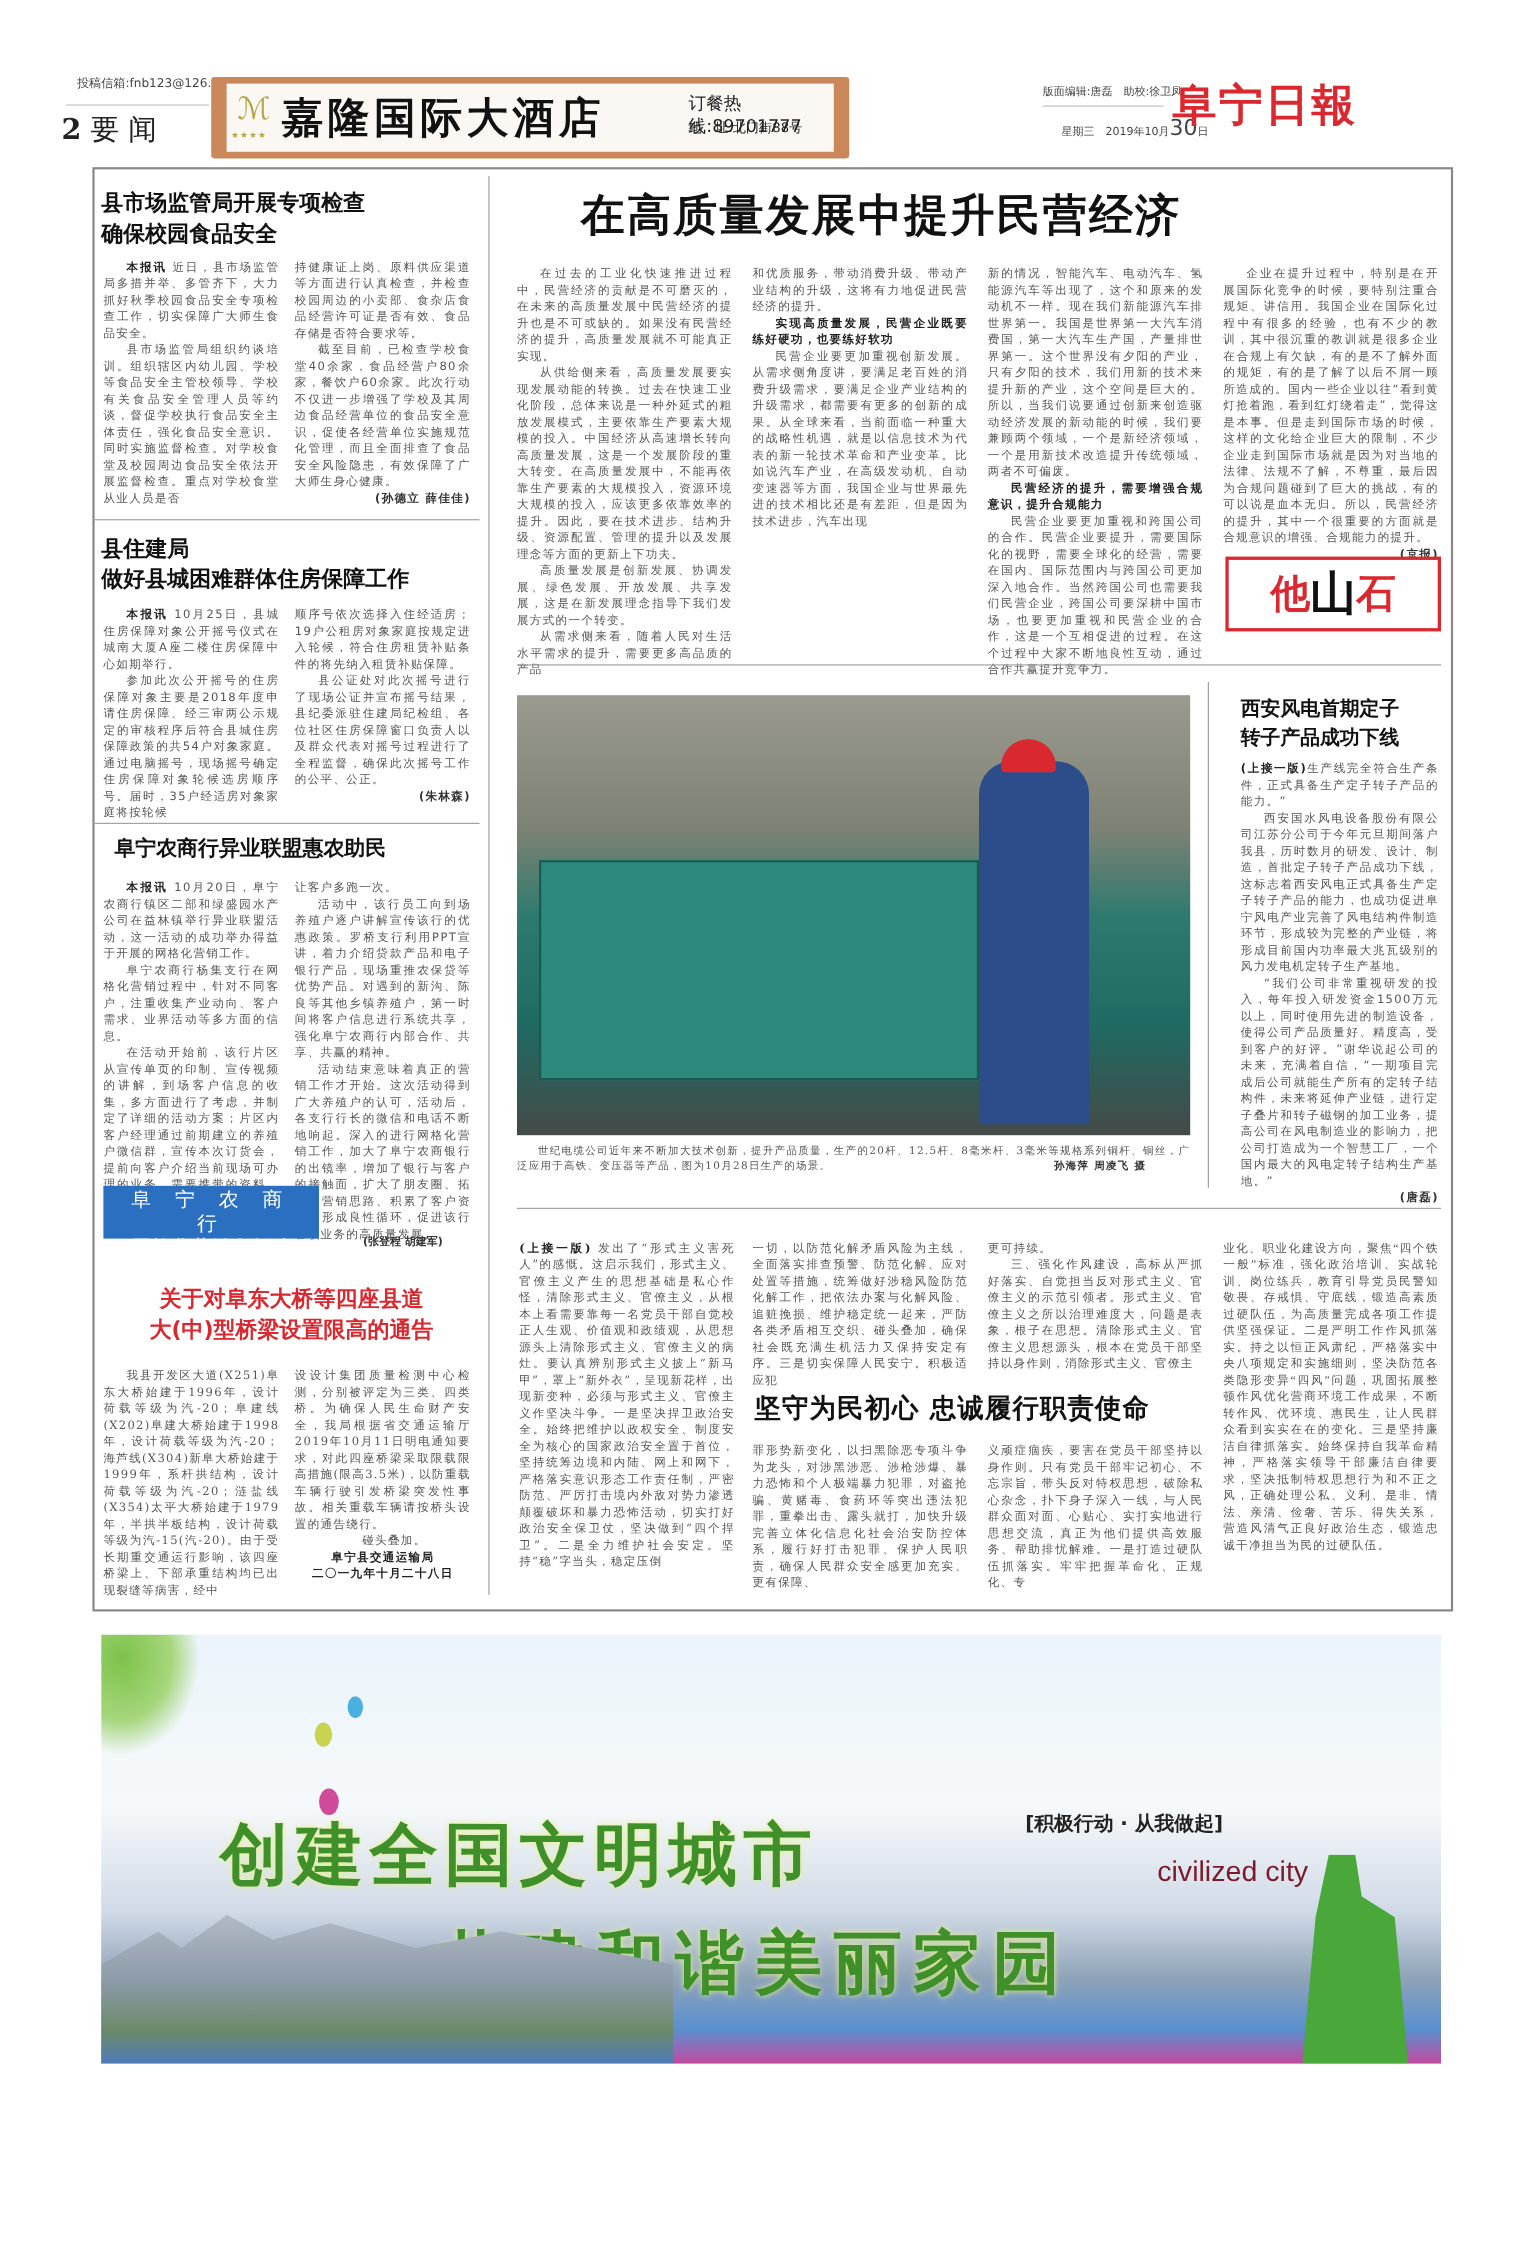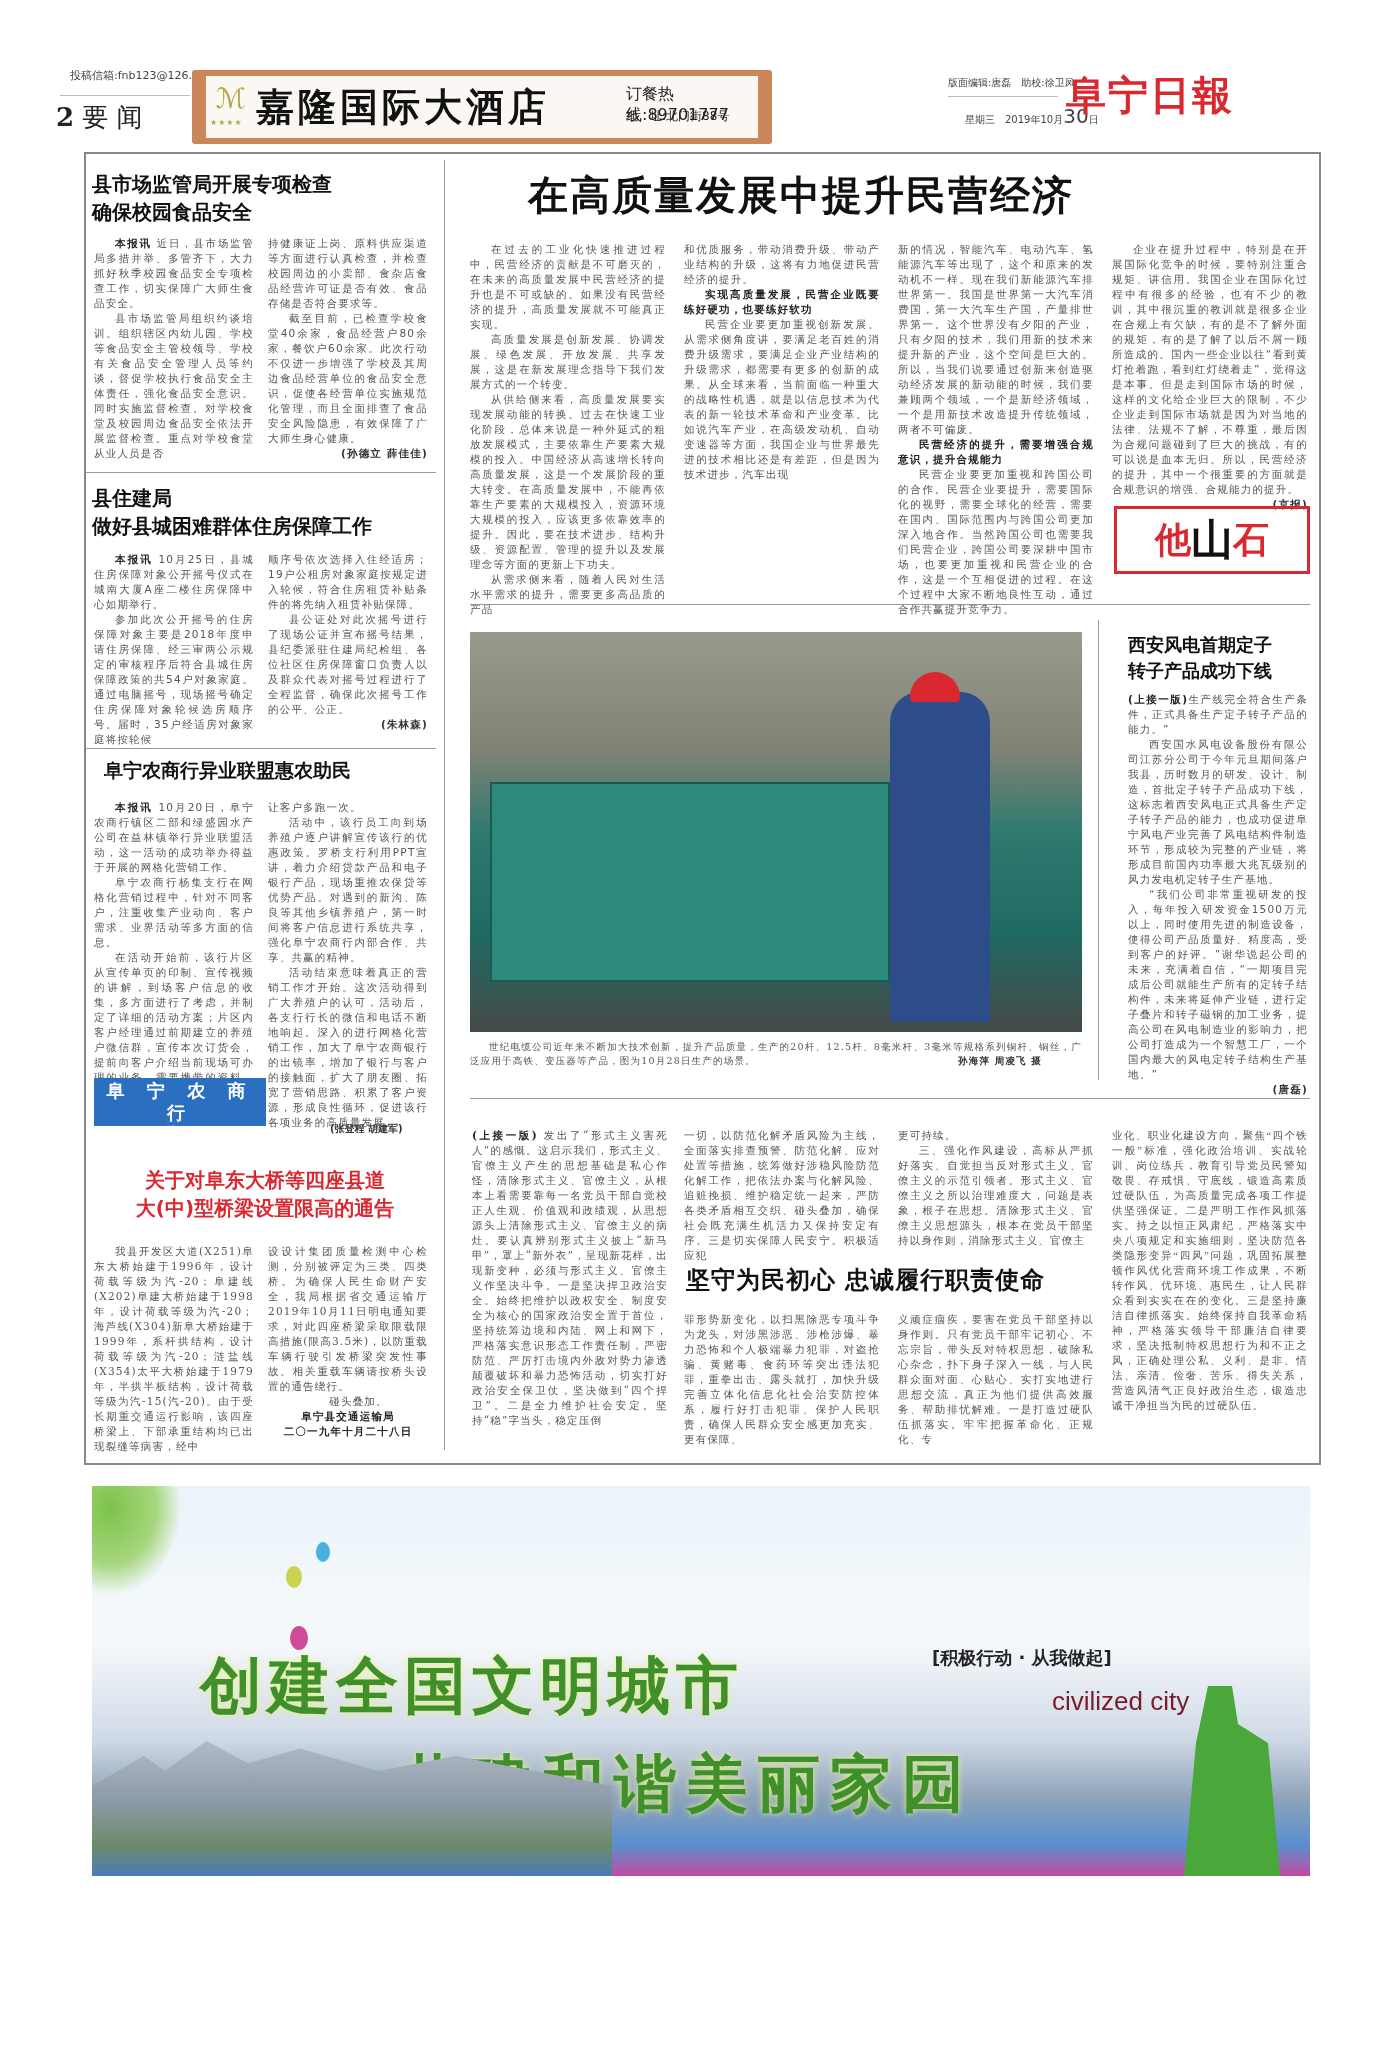--- a/index.html
+++ b/index.html
@@ -79,21 +79,21 @@
 <div class="abs txt" style="left:94px;top:800px;width:160px">
   <p><span class="bold">本报讯</span> <span>10月20日，阜宁农商行镇区二部和绿盛园水产公司在益林镇举行异业联盟活动，这一活动的成功举办得益于开展的网格化营销工作。</span></p>
   <p>阜宁农商行杨集支行在网格化营销过程中，针对不同客户，注重收集产业动向、客户需求、业界活动等多方面的信息。</p>
   <p>在活动开始前，该行片区从宣传单页的印制、宣传视频的讲解，到场客户信息的收集，多方面进行了考虑，并制定了详细的活动方案；片区内客户经理通过前期建立的养殖户微信群，宣传本次订货会，提前向客户介绍当前现场可办理的业务、需要携带的资料，能现场办理的业务决不</p>
 </div>
 <div class="abs txt" style="left:268px;top:800px;width:160px">
   <p style="text-indent:0">让客户多跑一次。</p>
   <p>活动中，该行员工向到场养殖户逐户讲解宣传该行的优惠政策。罗桥支行利用PPT宣讲，着力介绍贷款产品和电子银行产品，现场重推农保贷等优势产品。对遇到的新沟、陈良等其他乡镇养殖户，第一时间将客户信息进行系统共享，强化阜宁农商行内部合作、共享、共赢的精神。</p>
   <p>活动结束意味着真正的营销工作才开始。这次活动得到广大养殖户的认可，活动后，各支行行长的微信和电话不断地响起。深入的进行网格化营销工作，加大了阜宁农商银行的出镜率，增加了银行与客户的接触面，扩大了朋友圈、拓宽了营销思路、积累了客户资源，形成良性循环，促进该行各项业务的高质量发展。</p>
 </div>
-<div class="abs" style="left:94px;top:1078px;width:172px;height:48px;background:#2b6fc0;color:#fff;font-weight:bold;font-size:18px;line-height:22px;padding:2px 6px;text-align:center">
+<div class="abs" style="left:94px;top:1078px;width:196px;height:48px;background:#2b6fc0;color:#fff;font-weight:normal;font-size:18px;line-height:22px;padding:2px 6px;text-align:center">
   <div style="letter-spacing:8px">阜 宁 农 商 行</div>
   <div>网格化营销在行动</div>
 </div>
 <div class="abs byline" style="left:330px;top:1122px;font-size:10px">(张登程 胡建军)</div>
 
 <div class="abs" style="left:100px;top:1166px;font-size:20px;font-weight:bold;color:#d9282f;line-height:28px;text-align:center;width:330px">
   <div>关于对阜东大桥等四座县道</div>
   <div>大(中)型桥梁设置限高的通告</div>
 </div>
 <div class="abs txt" style="left:94px;top:1244px;width:160px;font-family:'DejaVu Serif',serif">
@@ -104,22 +104,22 @@
   <p style="text-align:center">碰头叠加。</p>
   <div class="bold" style="text-align:center">阜宁县交通运输局</div>
   <div class="bold" style="text-align:center">二〇一九年十月二十八日</div>
 </div>
 
 <div class="vline" style="left:444px;top:160px;height:1290px"></div>
 
 <div class="abs hd" style="left:528px;top:168px;font-size:40px;letter-spacing:2px">在高质量发展中提升民营经济</div>
 <div class="abs txt" style="left:470px;top:242px;width:196px">
   <p>在过去的工业化快速推进过程中，民营经济的贡献是不可磨灭的，在未来的高质量发展中民营经济的提升也是不可或缺的。如果没有民营经济的提升，高质量发展就不可能真正实现。</p>
+  <p>从供给侧来看，高质量发展要实现发展动能的转换。过去在快速工业化阶段，总体来说是一种外延式的粗放发展模式，主要依靠生产要素大规模的投入。中国经济从高速增长转向高质量发展，这是一个发展阶段的重大转变。在高质量发展中，不能再依靠生产要素的大规模投入，资源环境大规模的投入，应该更多依靠效率的提升。因此，要在技术进步、结构升级、资源配置、管理的提升以及发展理念等方面的更新上下功夫。</p>
   <p>高质量发展是创新发展、协调发展、绿色发展、开放发展、共享发展，这是在新发展理念指导下我们发展方式的一个转变。</p>
-  <p>从供给侧来看，高质量发展要实现发展动能的转换。过去在快速工业化阶段，总体来说是一种外延式的粗放发展模式，主要依靠生产要素大规模的投入。中国经济从高速增长转向高质量发展，这是一个发展阶段的重大转变。在高质量发展中，不能再依靠生产要素的大规模投入，资源环境大规模的投入，应该更多依靠效率的提升。因此，要在技术进步、结构升级、资源配置、管理的提升以及发展理念等方面的更新上下功夫。</p>
   <p>从需求侧来看，随着人民对生活水平需求的提升，需要更多高品质的产品</p>
 </div>
 <div class="abs txt" style="left:684px;top:242px;width:196px">
   <p style="text-indent:0">和优质服务，带动消费升级、带动产业结构的升级，这将有力地促进民营经济的提升。</p>
   <p class="bold">实现高质量发展，民营企业既要练好硬功，也要练好软功</p>
   <p>民营企业要更加重视创新发展。从需求侧角度讲，要满足老百姓的消费升级需求，要满足企业产业结构的升级需求，都需要有更多的创新的成果。从全球来看，当前面临一种重大的战略性机遇，就是以信息技术为代表的新一轮技术革命和产业变革。比如说汽车产业，在高级发动机、自动变速器等方面，我国企业与世界最先进的技术相比还是有差距，但是因为技术进步，汽车出现</p>
 </div>
 <div class="abs txt" style="left:898px;top:242px;width:196px">
   <p style="text-indent:0">新的情况，智能汽车、电动汽车、氢能源汽车等出现了，这个和原来的发动机不一样。现在我们新能源汽车排世界第一。我国是世界第一大汽车消费国，第一大汽车生产国，产量排世界第一。这个世界没有夕阳的产业，只有夕阳的技术，我们用新的技术来提升新的产业，这个空间是巨大的。所以，当我们说要通过创新来创造驱动经济发展的新动能的时候，我们要兼顾两个领域，一个是新经济领域，一个是用新技术改造提升传统领域，两者不可偏废。</p>
   <p class="bold">民营经济的提升，需要增强合规意识，提升合规能力</p>

